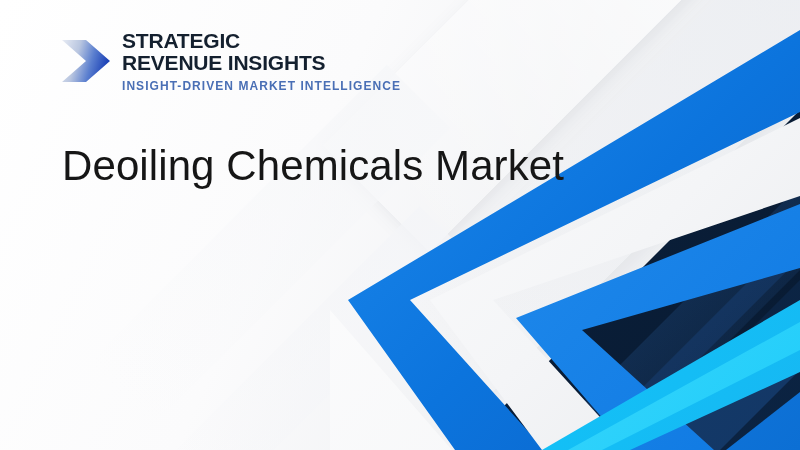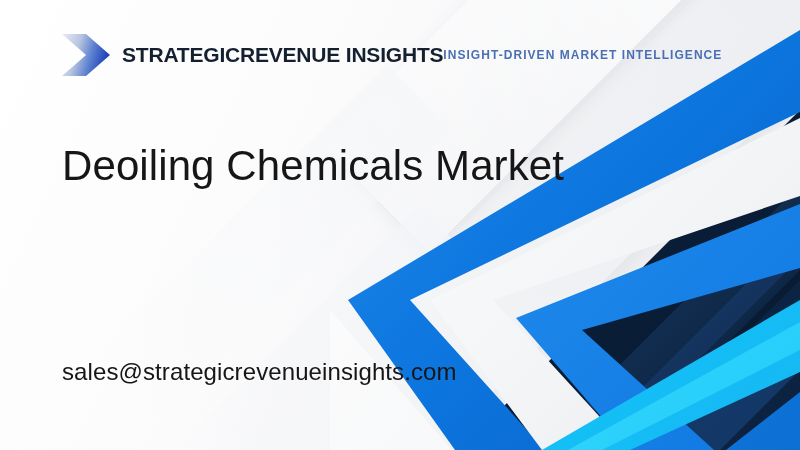--- a/index.html
+++ b/index.html
@@ -163,21 +163,21 @@
     top: 30px;
     display: flex;
     align-items: center;
     gap: 10px;
   }
   .logo-mark {
     width: 52px;
     height: 50px;
     flex: none;
   }
-  .logo-text { display: flex; flex-direction: row; }
+  .logo-text { display: flex; flex-direction: column; }
   .logo-word {
     font-size: 21px;
     font-weight: bold;
     line-height: 1.06;
     letter-spacing: -0.2px;
     color: #14202f;
     white-space: nowrap;
   }
   .logo-tag {
     margin-top: 4px;
@@ -250,15 +250,14 @@
     </svg>
     <div class="logo-text">
       <div class="logo-word">STRATEGIC</div>
       <div class="logo-word">REVENUE INSIGHTS</div>
       <div class="logo-tag">INSIGHT-DRIVEN MARKET INTELLIGENCE</div>
     </div>
   </div>
 
   <div class="title">Deoiling Chemicals Market</div>
 
-  <div class="email">sales@strategicrevenueinsights.com</div>
 
 </div>
 
 </body></html>

